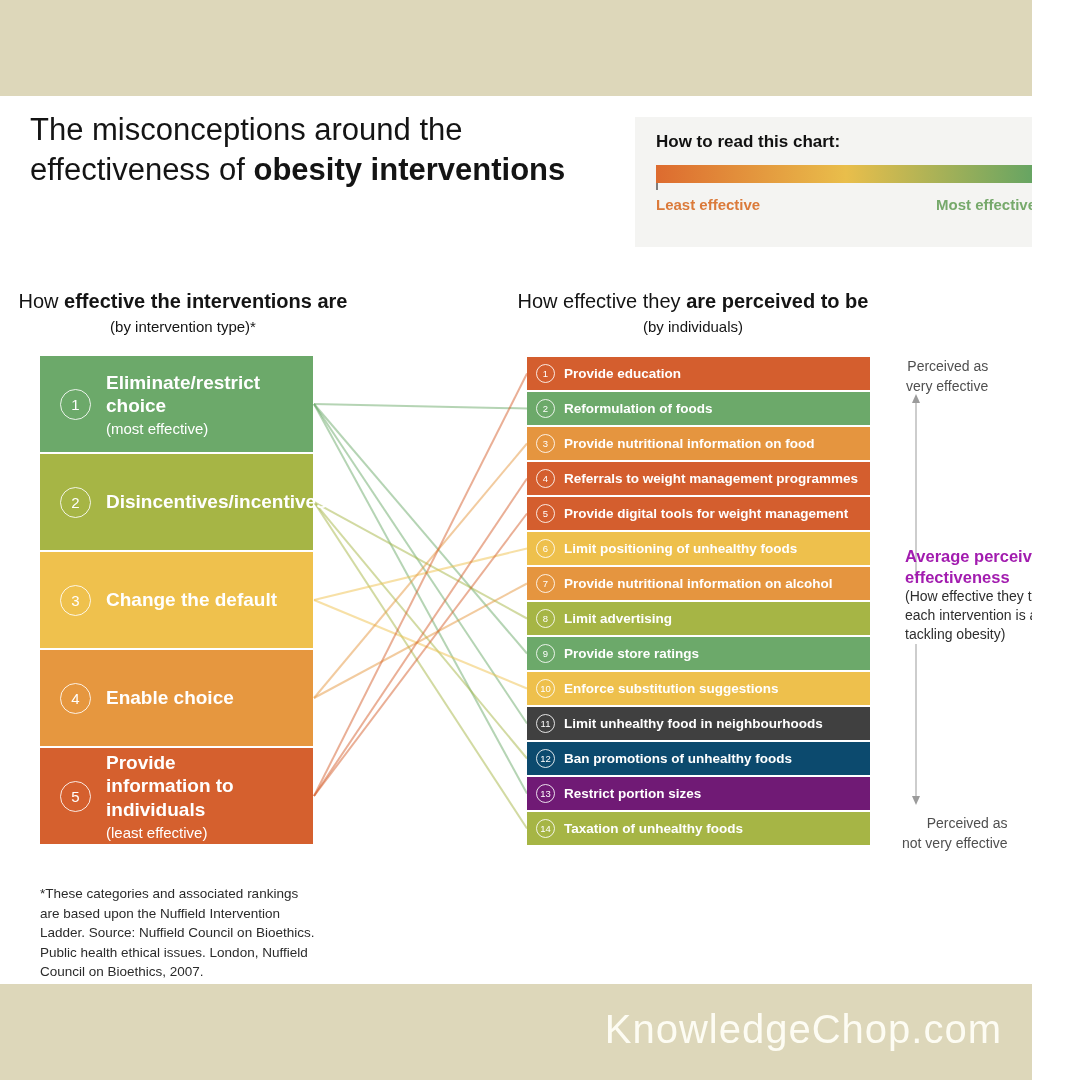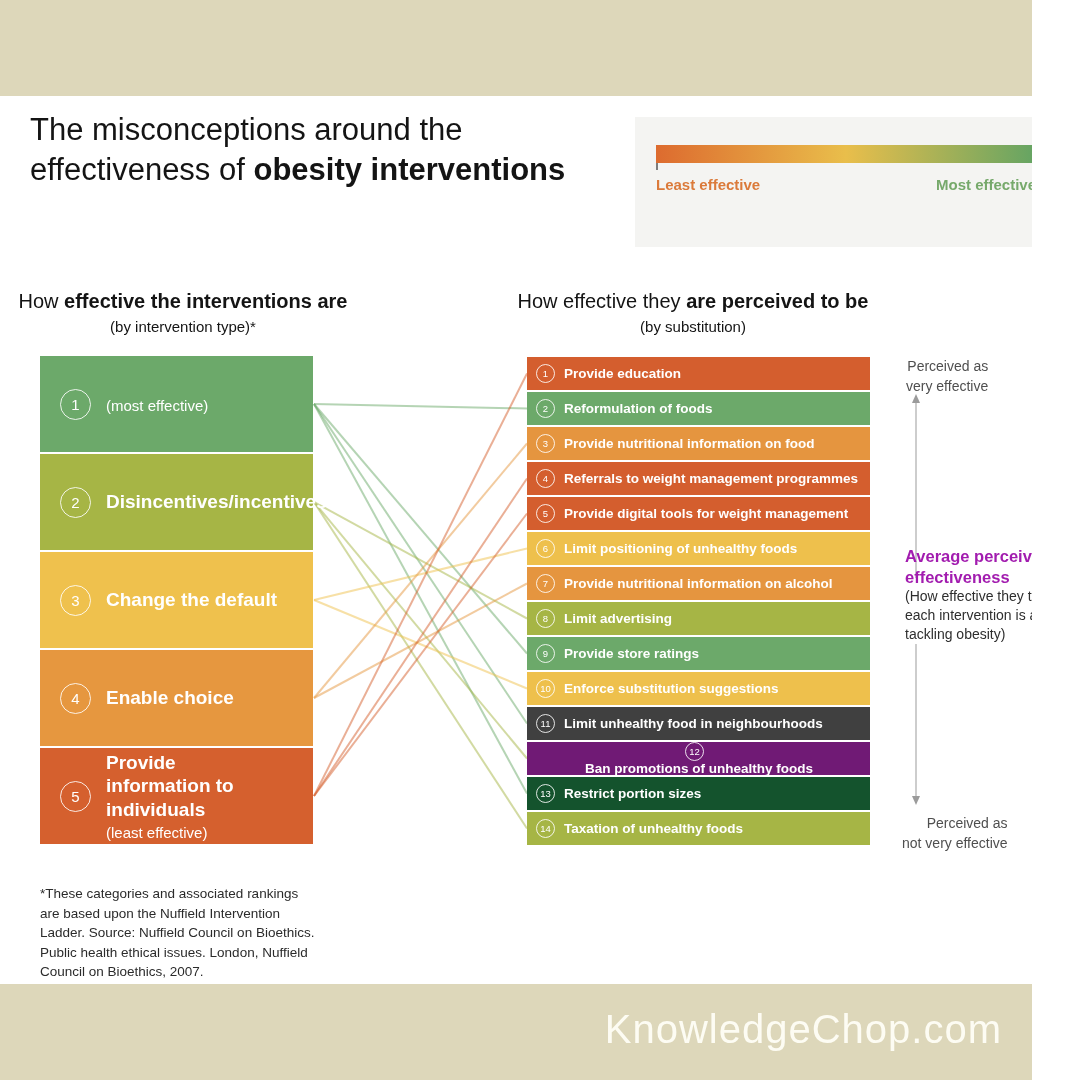--- a/index.html
+++ b/index.html
@@ -46,39 +46,40 @@
 <body>
 
 <div class="canvas">
 
   <div class="band top"></div>
 
   <h1 class="title" style="margin:0;"><span>The misconceptions around the</span><br>
       <span>effectiveness of </span><b>obesity interventions</b></h1>
 
   <div class="legend">
+    <div class="legend-title">How to read this chart:</div>
     <div class="grad-wrap">
       <div class="tick left"></div>
       <div class="tick right"></div>
       <div class="grad-bar" id="grad-bar" style="background: linear-gradient(90deg, rgb(221, 107, 47) 0%, rgb(233, 190, 75) 50%, rgb(100, 164, 99) 100%);"></div>
     </div>
     <div class="legend-labels">
       <span class="least">Least effective</span>
       <span class="most">Most effective</span>
     </div>
   </div>
 
   <div class="col-head" style="left:18px;top:290px;width:330px;">
     <div class="h"><span>How </span><b>effective the interventions are</b></div>
     <div class="s">(by intervention type)*</div>
   </div>
 
   <div class="col-head" style="left:508px;top:290px;width:370px;">
     <div class="h"><span>How effective they </span><b>are perceived to be</b></div>
-    <div class="s">(by substitution)</div>
+    <div class="s">(by individuals)</div>
   </div>
 
   <svg id="links" width="1080" height="1080">
     <g>
       <line x1="916" y1="578" x2="916" y2="400" stroke="#9b9b9b" stroke-width="1"></line>
       <polygon points="912,403 920,403 916,394" fill="#9b9b9b"></polygon>
     </g>
     <g>
       <line x1="916" y1="644" x2="916" y2="799" stroke="#9b9b9b" stroke-width="1"></line>
       <polygon points="912,796 920,796 916,805" fill="#9b9b9b"></polygon>
@@ -96,20 +97,21 @@
       <line x1="314" y1="698" x2="527" y2="583.5" stroke="#e6973f" stroke-width="2" stroke-opacity="0.5"></line>
       <line x1="314" y1="796" x2="527" y2="373.5" stroke="#d5602e" stroke-width="2" stroke-opacity="0.5"></line>
       <line x1="314" y1="796" x2="527" y2="478.5" stroke="#d5602e" stroke-width="2" stroke-opacity="0.5"></line>
       <line x1="314" y1="796" x2="527" y2="513.5" stroke="#d5602e" stroke-width="2" stroke-opacity="0.5"></line>
     </svg>
 
   <div id="left-boxes">
       <div class="lbox" style="background: rgb(108, 169, 106);">
         <div class="lcirc">1</div>
         <div class="ltext">
+          <div class="llabel">Eliminate/restrict choice</div>
           <div class="lnote">(most effective)</div>
         </div>
       </div>
       <div class="lbox" style="background: rgb(166, 181, 69);">
         <div class="lcirc">2</div>
         <div class="ltext">
           <div class="llabel">Disincentives/incentives</div>
         </div>
       </div>
       <div class="lbox" style="background: rgb(239, 193, 77);">
@@ -170,25 +172,25 @@
         <div class="rlabel">Provide store ratings</div>
       </div>
       <div class="rbox" style="background: rgb(238, 192, 76);">
         <div class="rcirc">10</div>
         <div class="rlabel">Enforce substitution suggestions</div>
       </div>
       <div class="rbox" style="background: #404040;">
         <div class="rcirc">11</div>
         <div class="rlabel">Limit unhealthy food in neighbourhoods</div>
       </div>
-      <div class="rbox" style="background: #701a75; flex-direction: column;">
+      <div class="rbox" style="background: #0c4a6e;">
         <div class="rcirc">12</div>
         <div class="rlabel">Ban promotions of unhealthy foods</div>
       </div>
-      <div class="rbox" style="background: #14532d;">
+      <div class="rbox" style="background: #701a75;">
         <div class="rcirc">13</div>
         <div class="rlabel">Restrict portion sizes</div>
       </div>
       <div class="rbox" style="background: rgb(166, 181, 69);">
         <div class="rcirc">14</div>
         <div class="rlabel">Taxation of unhealthy foods</div>
       </div>
     </div>
 
   <div class="ann" style="left:906px;top:357px;">Perceived as

